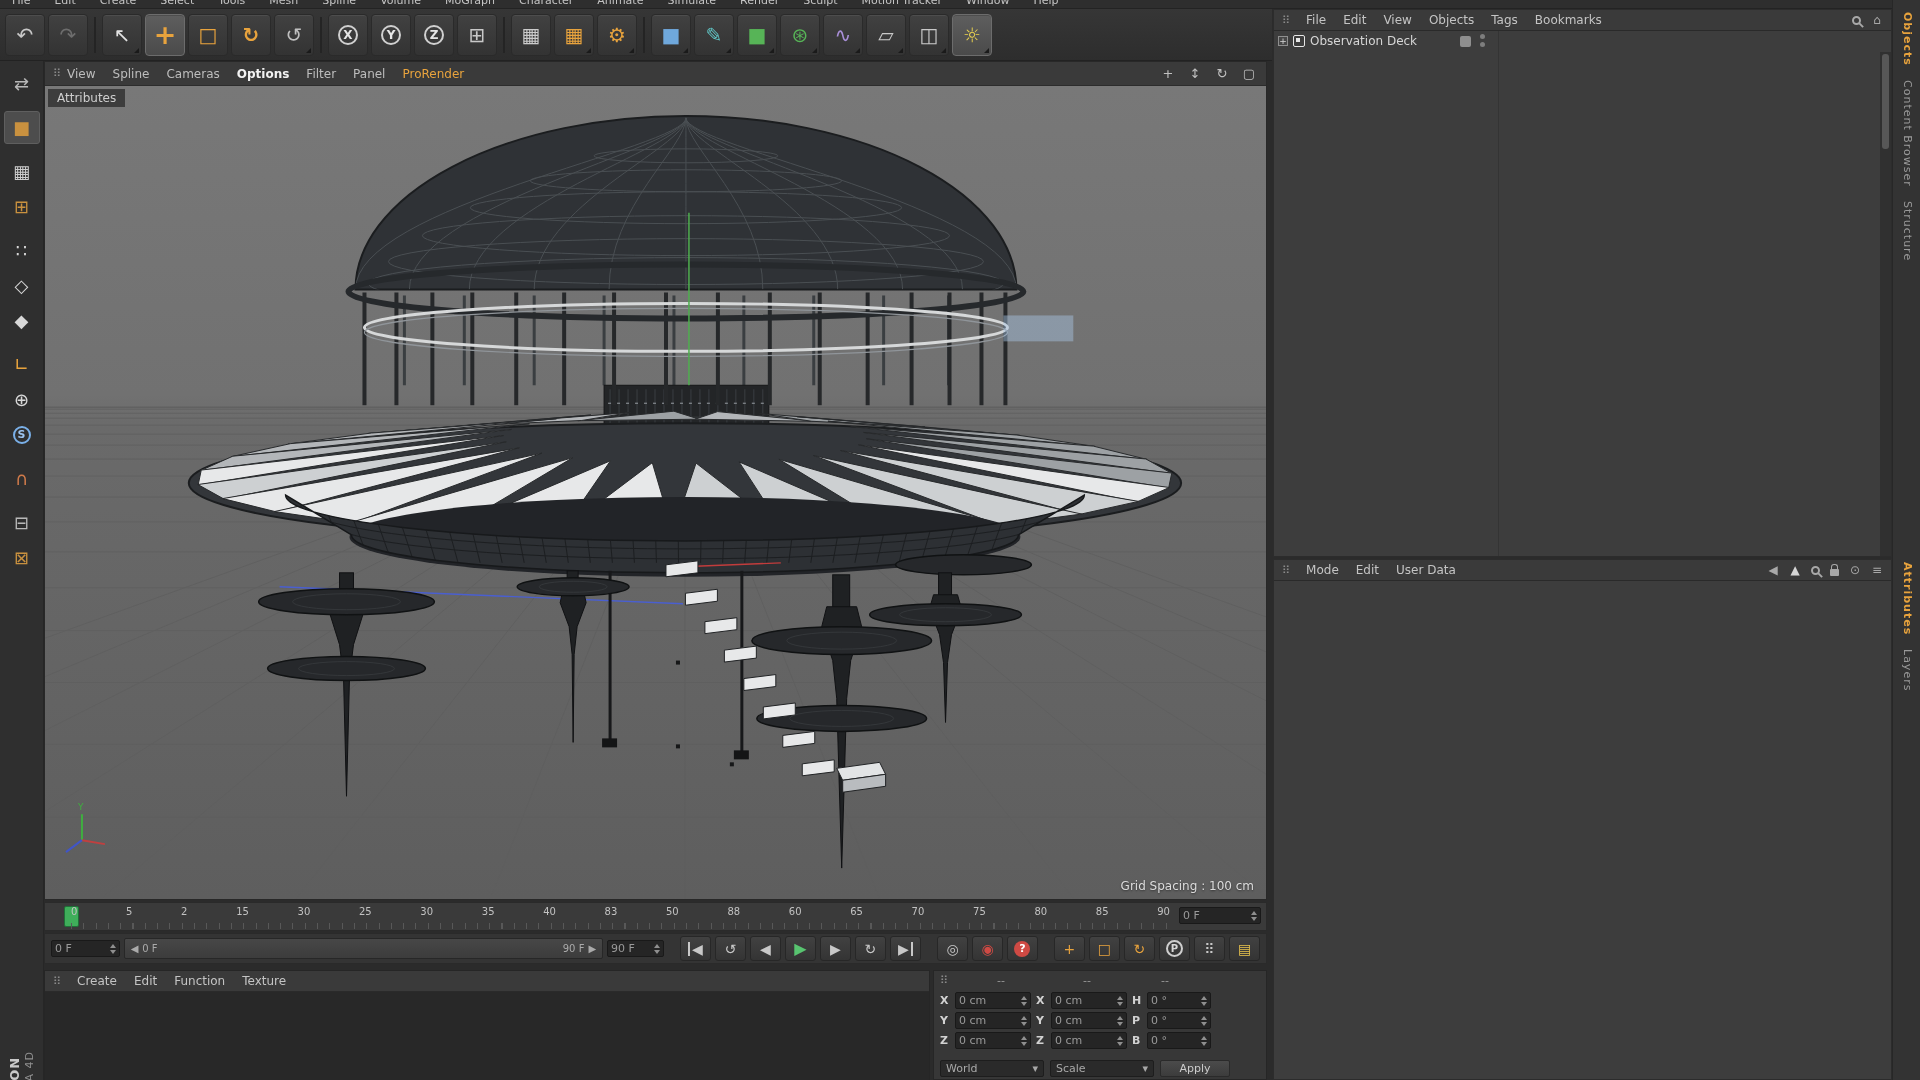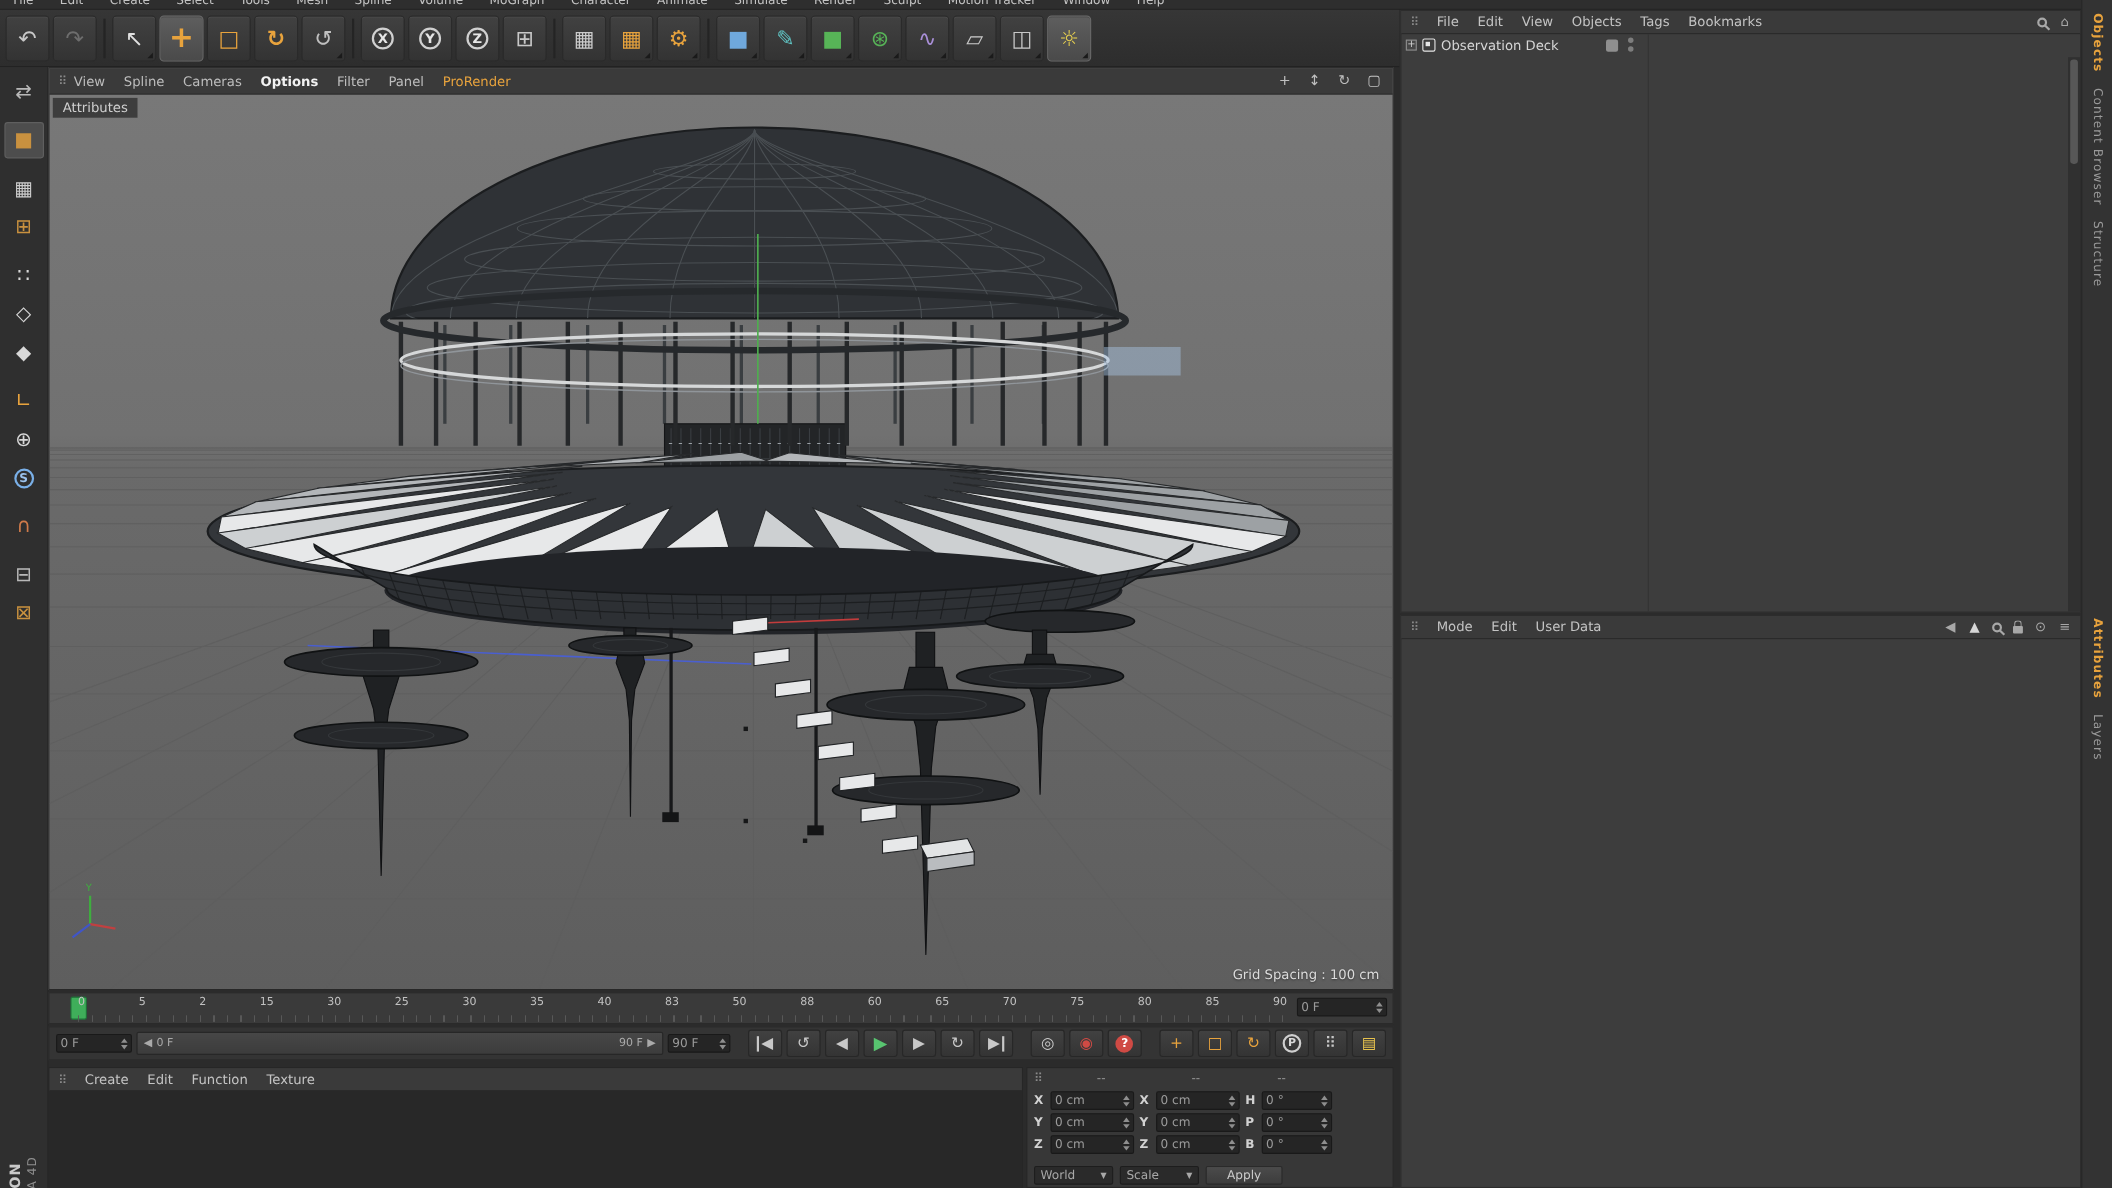--- a/index.html
+++ b/index.html
@@ -87,21 +87,21 @@
   #coord-manager{position:absolute;left:933px;top:970px;width:334px;height:110px;background:#373737;border:1px solid #262626;overflow:hidden;font-size:11px;}
   #coord-header{display:flex;align-items:center;height:19px;padding:0 6px;color:#9a9a9a;}
   #coord-heads{display:contents;}
   .chead{width:86px;text-align:center;}
   .chead:last-child{width:70px;}
   .crow{display:flex;align-items:center;height:19px;padding:0 6px;gap:5px;margin-top:1px;}
   .clabel{width:10px;color:#d2d2d2;font-weight:bold;}
   .w1,.w2{width:76px;}
   .w3{width:64px;}
   #coord-bottom{display:flex;gap:6px;padding:0 6px;margin-top:10px;align-items:center;}
-  .cselect{width:72px;height:17px;background:#2a2a2a;border:1px solid #1d1d1d;color:#a8a8a8;display:flex;justify-content:space-between;align-items:center;padding:0 5px;border-radius:2px;}
+  .cselect{width:104px;height:17px;background:#2a2a2a;border:1px solid #1d1d1d;color:#a8a8a8;display:flex;justify-content:space-between;align-items:center;padding:0 5px;border-radius:2px;}
   #apply-btn{width:70px;height:17px;background:linear-gradient(#4b4b4b,#3c3c3c);border:1px solid #2a2a2a;color:#cccccc;text-align:center;line-height:16px;border-radius:2px;}
 
   
   #obj-manager{position:absolute;left:1273px;top:9px;width:619px;height:548px;background:#3d3d3d;border:1px solid #2c2c2c;}
   #om-icons,#am-icons{margin-left:auto;display:flex;gap:10px;align-items:center;color:#a8a8a8;font-size:12px;}
   #om-body{position:relative;height:525px;}
   .om-divider{position:absolute;left:224px;top:0;bottom:0;width:1px;background:#343434;}
   .om-row{display:flex;align-items:center;height:20px;padding-left:4px;gap:5px;font-size:12px;color:#d6d6d6;position:relative;}
   .expand{width:10px;height:10px;border:1px solid #8f8f8f;background:#474747;color:#d6d6d6;font-size:9px;line-height:8px;text-align:center;flex:0 0 auto;}
   .obj-icon{width:12px;height:12px;border:1.5px solid #e6e6e6;border-radius:2px;position:relative;flex:0 0 auto;}

